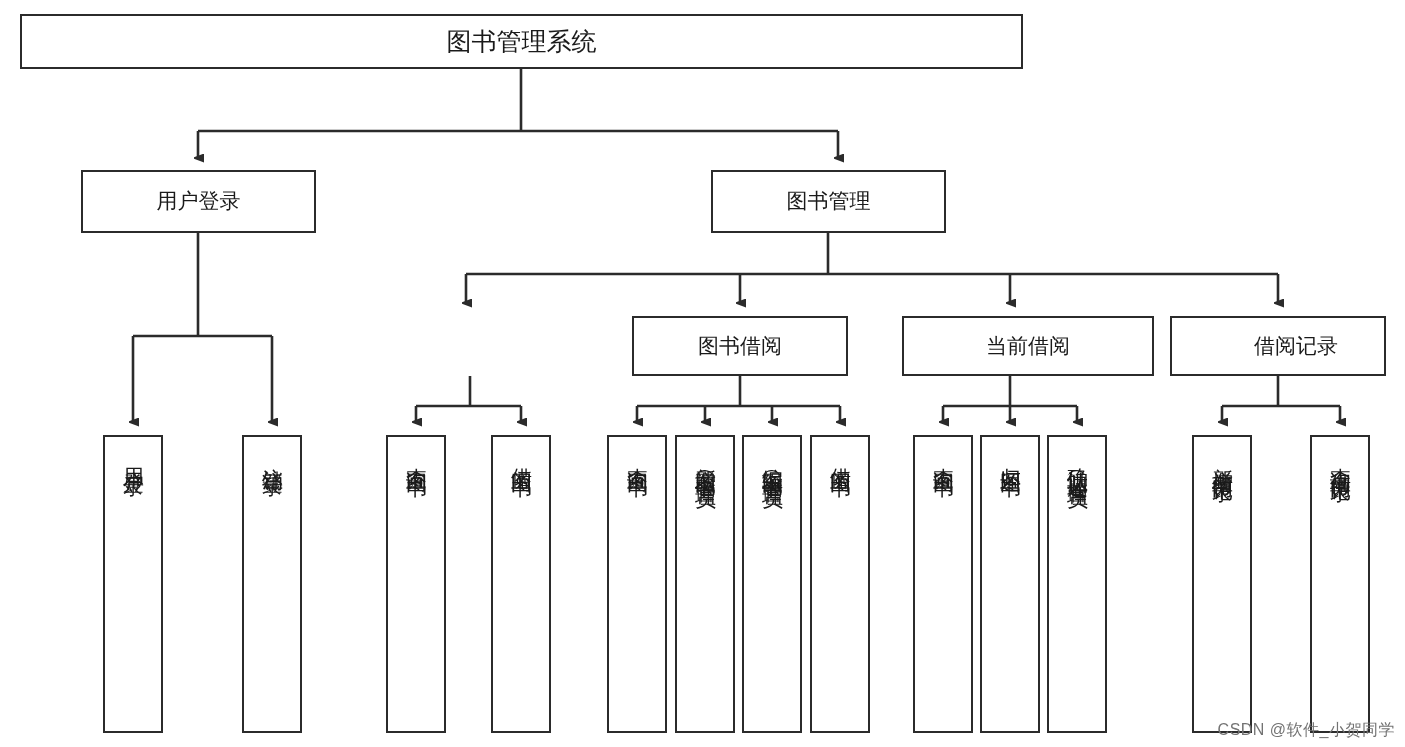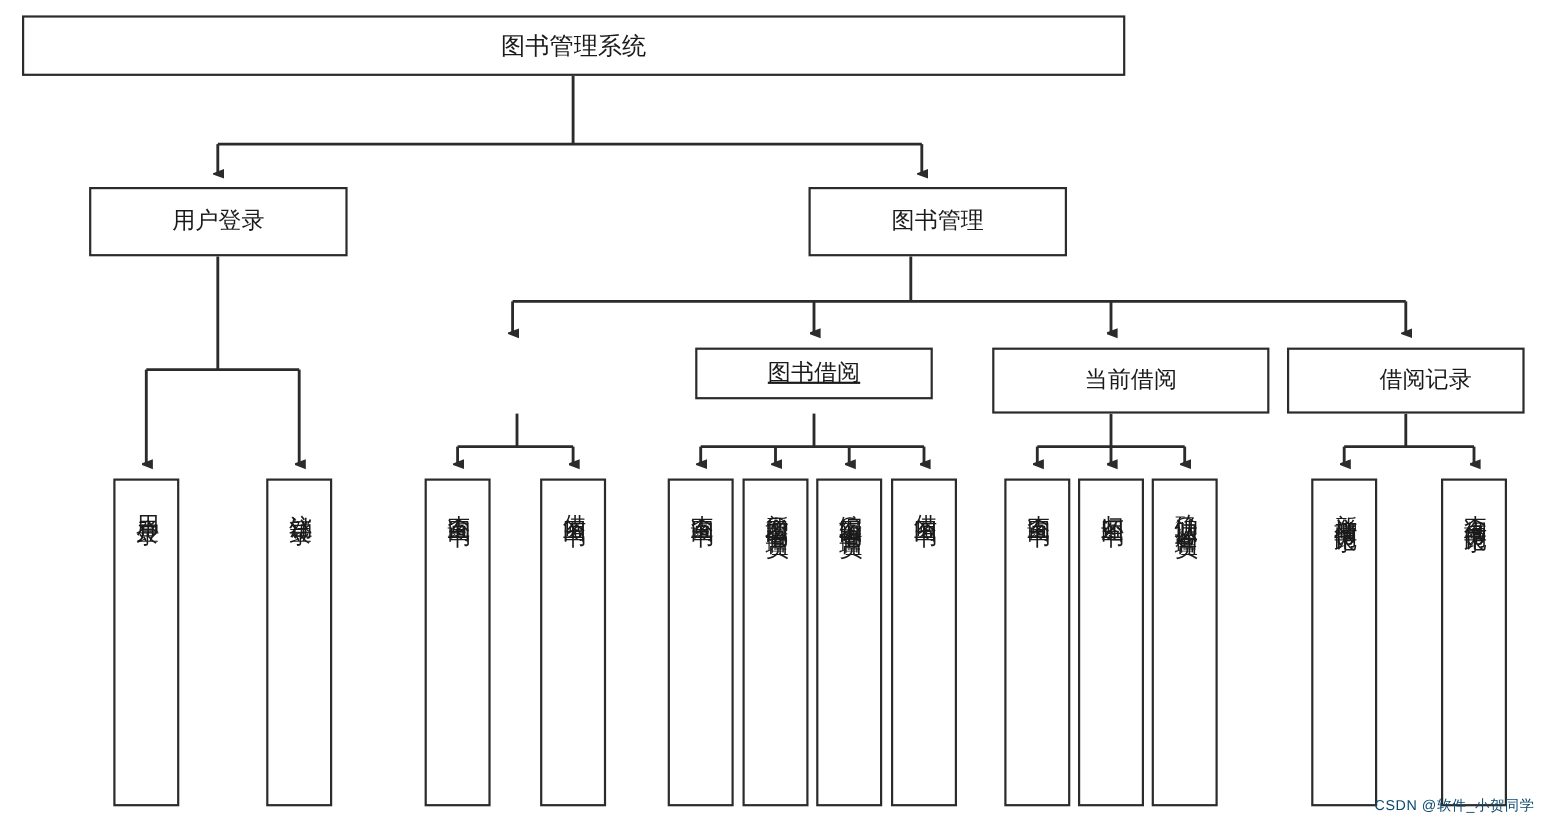--- a/index.html
+++ b/index.html
@@ -26,21 +26,21 @@
     border: 2px solid #2b2b2b;
     background: #ffffff;
     color: #1a1a1a;
     display: flex;
     align-items: center;
     justify-content: center;
     text-align: center;
     line-height: 1.18;
   }
   .node.root {
-    font-size: 22px;
+    font-size: 25px;
     text-align: right;
   }
   .node.level2 {
     font-size: 21px;
   }
   .node.level3 {
     font-size: 21px;
   }
   .node.leaf {
     font-size: 21px;
@@ -51,22 +51,22 @@
     writing-mode: vertical-rl;
     text-orientation: upright;
     letter-spacing: 3px;
     display: inline-block;
     white-space: nowrap;
   }
   .watermark {
     position: absolute;
     right: 10px;
     bottom: 6px;
-    font-size: 13px;
-    color: #0c4a6e;
+    font-size: 16px;
+    color: #737373;
     letter-spacing: 0.5px;
     white-space: nowrap;
     margin-left: 47px;
   }
 </style>
 </head>
 <body>
 
 <div id="canvas">
 
@@ -120,25 +120,25 @@
     </g>
   </svg>
 
   <div class="node root" style="left:20px; top:14px; width:1003px; height:55px;">
     <span>图书管理系统</span>
   </div>
 
   <div class="node level2" style="left:81px; top:170px; width:235px; height:63px;">
     <span>用户登录</span>
   </div>
-  <div class="node level2" style="left:735px; top:170px; width:235px; height:63px;">
+  <div class="node level2" style="left:711px; top:170px; width:235px; height:63px;">
     <span>图书管理</span>
   </div>
 
-  <div class="node level3" style="left:632px; top:316px; width:216px; height:47px;text-decoration:underline;">
+  <div class="node level3" style="left:632px; top:316px; width:216px; height:60px;">
     <span>图书借阅</span>
   </div>
   <div class="node level3" style="left:902px; top:316px; width:252px; height:60px;">
     <span>当前借阅</span>
   </div>
   <div class="node level3" style="left:1170px; top:316px; width:216px; height:60px;padding-left:36px;">
     <span>借阅记录</span>
   </div>
 
   <div class="node leaf" style="left:103px; top:435px; width:60px; height:298px;">

